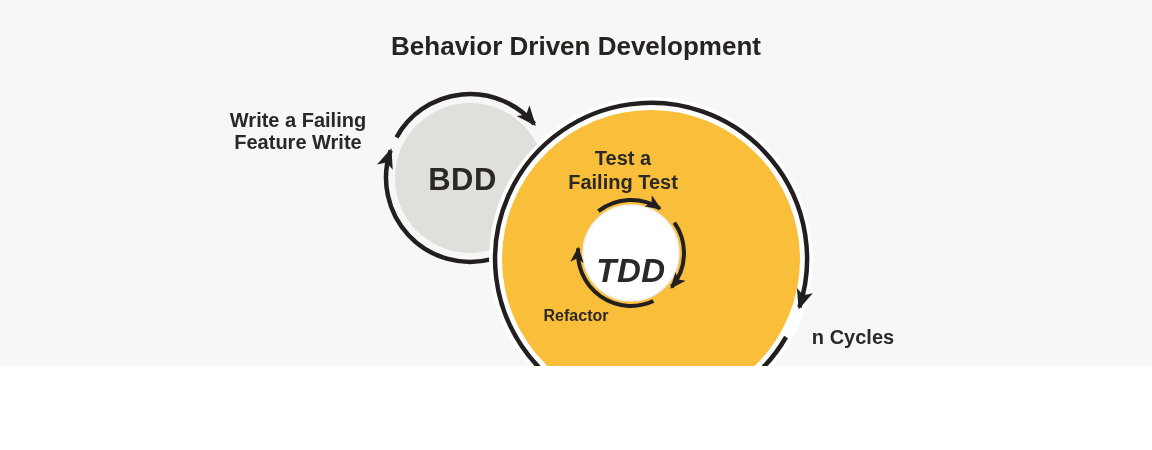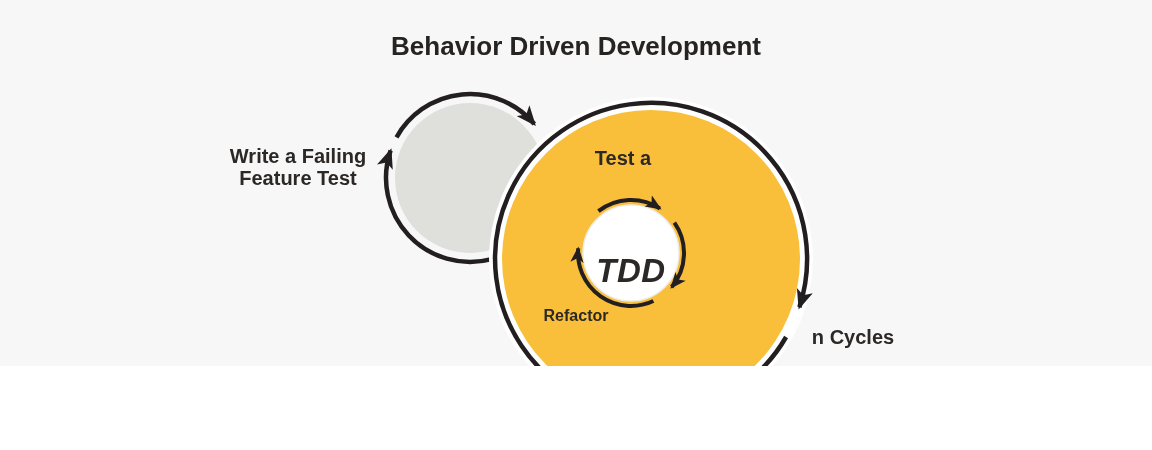--- a/index.html
+++ b/index.html
@@ -23,21 +23,21 @@
   .diagram-title {
     position: absolute;
     left: 0; right: 0;
     top: 33px;
     text-align: center;
     font-weight: 700;
     font-size: 26px;
     line-height: 26px;
     color: #262321;
   }
-  .bdd-step   { left: 188px; top: 109px; width: 220px; font-size: 20px; line-height: 22px; margin-top: 36px; }
+  .bdd-step   { left: 188px; top: 109px; width: 220px; font-size: 20px; line-height: 22px; }
   .bdd-name   { left: 400px; top: 164px; width: 125px; font-size: 31px; line-height: 31px; letter-spacing: 0.5px; }
   .tdd-name   { left: 571px; top: 254px; width: 120px; font-size: 33px; line-height: 33px; letter-spacing: 0.5px; font-style: italic; }
   .tdd-write  { left: 523px; top: 146px; width: 200px; font-size: 20px; line-height: 24px; }
   .tdd-pass   { left: 646px; top: 232px; width: 200px; font-size: 20px; line-height: 22px; }
   .tdd-refactor { left: 476px; top: 305px; width: 200px; font-size: 16px; line-height: 22px; }
   .n-cycles   { left: 753px; top: 326px; width: 200px; font-size: 20px; line-height: 22px; }
 </style>
 </head>
 <body>
 
@@ -64,26 +64,28 @@
     <circle cx="631" cy="253" r="48" fill="#FFFFFF" stroke="#ECECE9" stroke-width="1.5"></circle>
     <path d="M 598.4 211.2 A 53 53 0 0 1 659.9 208.5" fill="none" stroke="#231F20" stroke-width="4" marker-end="url(#arrow-sm)"></path>
     <path d="M 674.4 222.6 A 53 53 0 0 1 671.6 287.1" fill="none" stroke="#231F20" stroke-width="4" marker-end="url(#arrow-sm)"></path>
     <path d="M 653.4 301.0 A 53 53 0 0 1 578.2 248.4" fill="none" stroke="#231F20" stroke-width="4" marker-end="url(#arrow-sm)"></path>
   </svg>
 
   <div class="diagram-title">Behavior Driven Development</div>
 
   <div class="lbl bdd-step">
     <span class="line">Write a Failing</span>
-    <span class="line">Feature Test</span>
+    <span class="line">Feature Write</span>
   </div>
 
+  <div class="lbl bdd-name">BDD</div>
 
   <div class="lbl tdd-write">
     <span class="line">Test a</span>
+    <span class="line">Failing Test</span>
   </div>
 
   <div class="lbl tdd-name">TDD</div>
 
   <div class="lbl tdd-pass">
   </div>
 
   <div class="lbl tdd-refactor">Refactor</div>
 
   <div class="lbl n-cycles">n Cycles</div>

